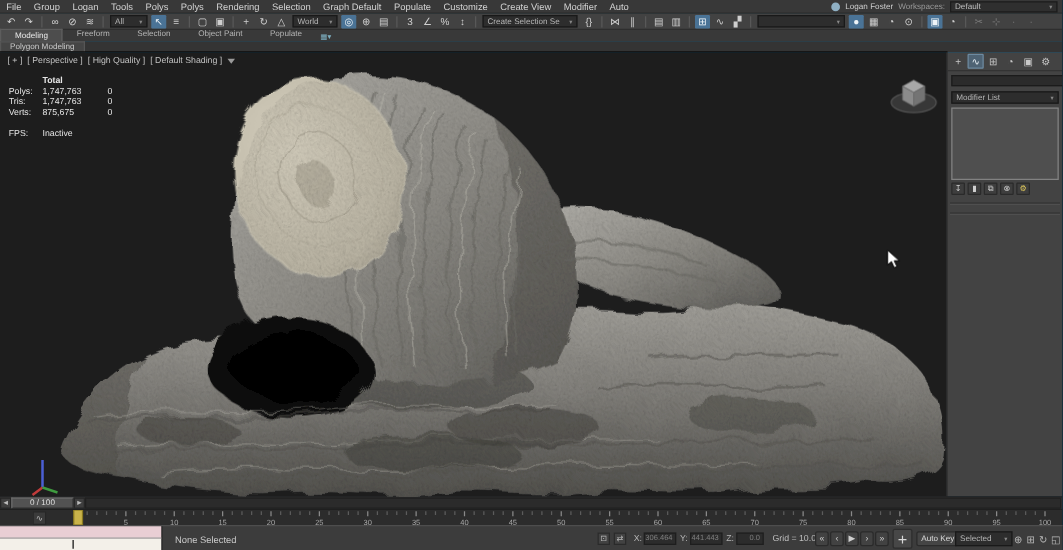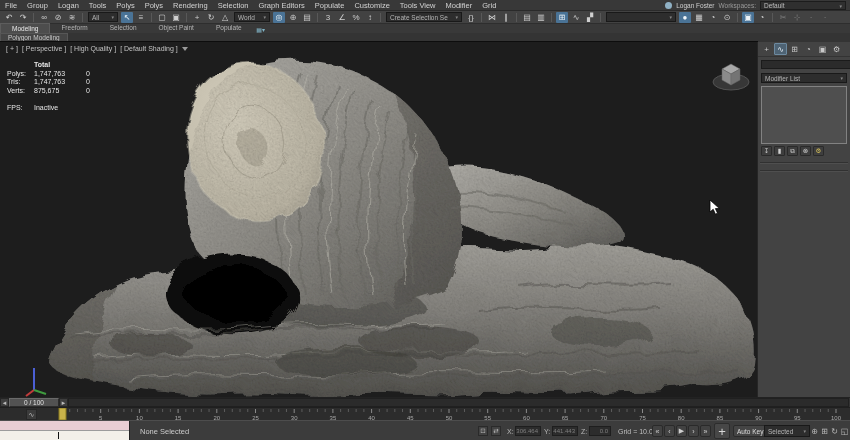--- a/index.html
+++ b/index.html
@@ -126,26 +126,26 @@
   <div id="menubar" class="abs">
     <div id="menubar-items" style="display:flex">
         <span class="menu-item">File</span>
         <span class="menu-item">Group</span>
         <span class="menu-item">Logan</span>
         <span class="menu-item">Tools</span>
         <span class="menu-item">Polys</span>
         <span class="menu-item">Polys</span>
         <span class="menu-item">Rendering</span>
         <span class="menu-item">Selection</span>
-        <span class="menu-item">Graph Editors</span>
+        <span class="menu-item">Graph Default</span>
         <span class="menu-item">Populate</span>
         <span class="menu-item">Customize</span>
-        <span class="menu-item">Tools View</span>
+        <span class="menu-item">Create View</span>
         <span class="menu-item">Modifier</span>
-        <span class="menu-item">Grid</span>
+        <span class="menu-item">Auto</span>
       </div>
     <div id="account">
       <span class="avatar"></span>
       <span class="acct-name">Logan Foster</span>
       <span class="ws-label">Workspaces:</span>
       <span class="ws-dd">
           <span>Default</span>
         </span>
     </div>
   </div>

